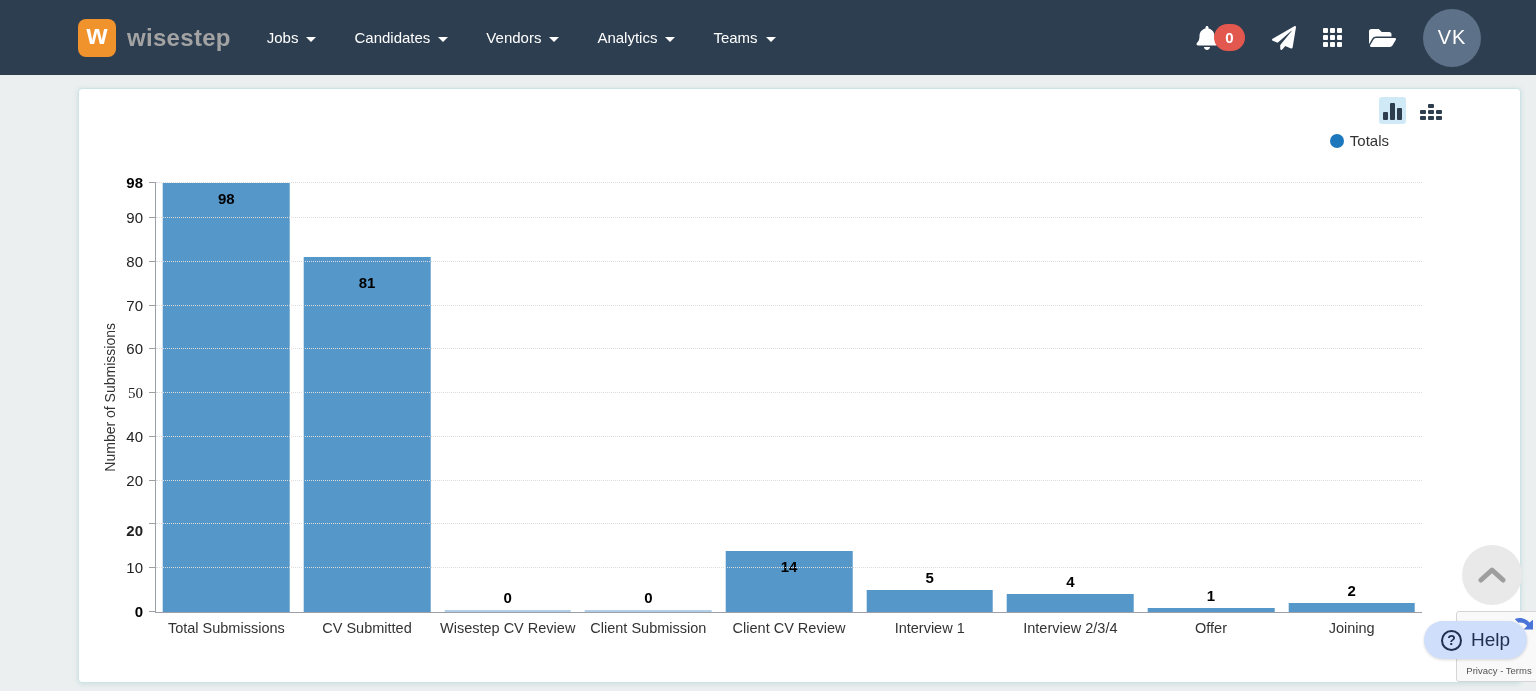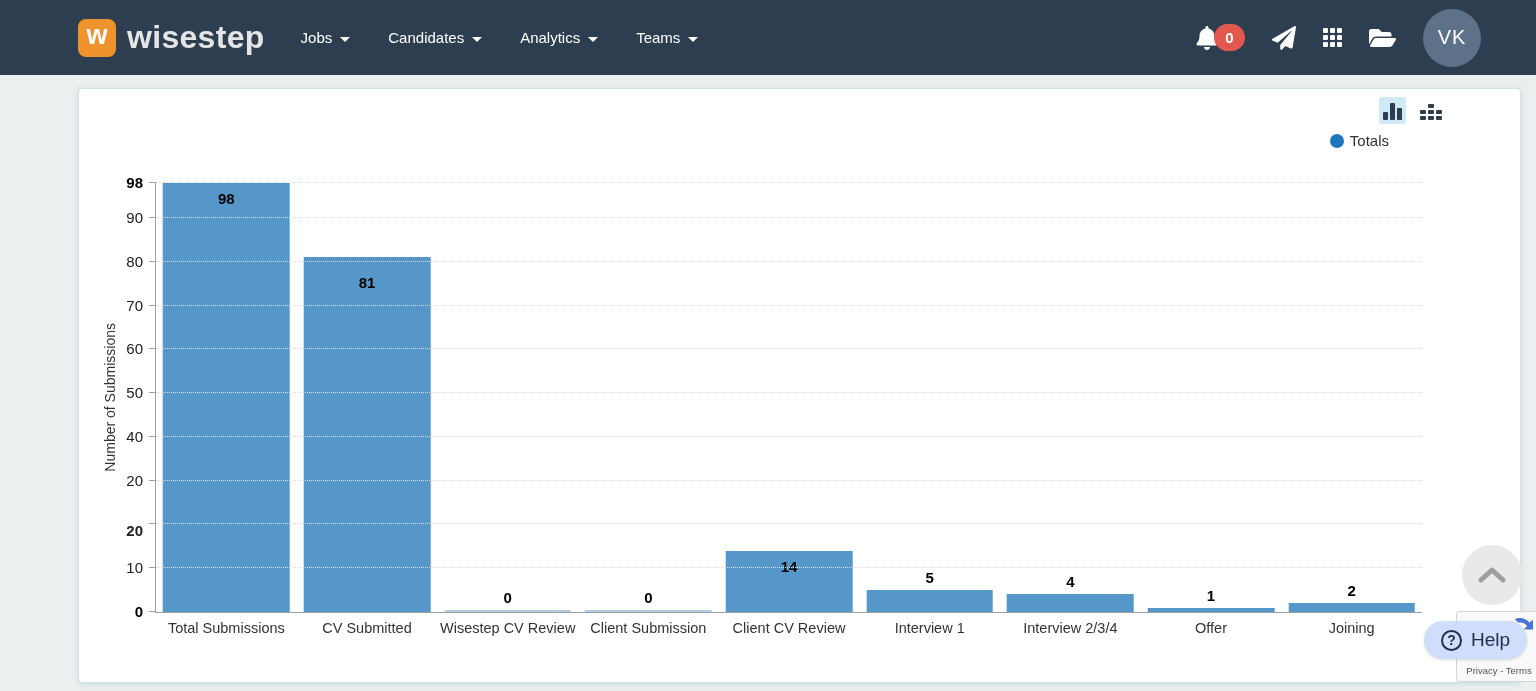--- a/index.html
+++ b/index.html
@@ -4,21 +4,21 @@
 <style>
   * { box-sizing: border-box; margin: 0; padding: 0; }
   html, body { width: 1536px; height: 691px; overflow: hidden; }
   body { font-family: "Liberation Sans", sans-serif; background: #ebeff0; position: relative; }
 
   
   .navbar { height: 75px; background: #2d3e50; display: flex; align-items: center; position: relative; }
   .brand { margin-left: 78px; display: flex; align-items: center; gap: 11px; cursor: pointer; }
   .brand-logo { width: 38px; height: 38px; background: #f0932d; border-radius: 8px; color: #fff;
     font-size: 27px; font-weight: bold; display: flex; align-items: center; justify-content: center; padding-bottom: 4px; }
-  .brand-name { color: #e5e5e5; font-size: 32px; font-weight: 600; letter-spacing: .3px; }
+  .brand-name { color: #a3a3a3; font-size: 24px; font-weight: 600; letter-spacing: .3px; }
   .menu { display: flex; margin-left: 17px; }
   .menu-item { color: #fff; font-size: 15px; padding: 0 19px; height: 75px; display: flex; align-items: center; gap: 8px; cursor: pointer; }
   .caret { width: 0; height: 0; border-left: 5px solid transparent; border-right: 5px solid transparent; border-top: 5px solid #fff; margin-top: 3px; }
   .nav-right { margin-left: auto; display: flex; align-items: center; gap: 27px; margin-right: 55px; }
   .nav-icon-btn { position: relative; display: flex; align-items: center; cursor: pointer; }
   .nav-icon-btn svg { fill: #fff; }
   .notif-badge { margin-left: -4px; background: #e2574e; color: #fff; font-size: 15px; font-weight: bold;
     min-width: 31px; height: 27px; border-radius: 14px; display: inline-flex; align-items: center; justify-content: center; }
   .grid-icon { display: grid; grid-template-columns: repeat(3, 5px); grid-auto-rows: 5px; gap: 2px; }
   .grid-icon span { background: #fff; border-radius: 1px; }
@@ -79,20 +79,24 @@
     <div class="brand-logo">w</div>
     <div class="brand-name">wisestep</div>
   </div>
   <nav class="menu">
     <div class="menu-item">
       <span>Jobs</span>
       <span class="caret"></span>
     </div>
     <div class="menu-item">
       <span>Candidates</span>
+      <span class="caret"></span>
+    </div>
+    <div class="menu-item">
+      <span>Vendors</span>
       <span class="caret"></span>
     </div>
     <div class="menu-item">
       <span>Analytics</span>
       <span class="caret"></span>
     </div>
     <div class="menu-item">
       <span>Teams</span>
       <span class="caret"></span>
     </div>
@@ -227,21 +231,21 @@
       <div class="ymark" style="bottom: 88px;"></div>
       <div class="ytick" style="bottom: 72px; font-weight: bold;">20</div>
       <div class="gridline" style="bottom: 131px;"></div>
       <div class="ymark" style="bottom: 131px;"></div>
       <div class="ytick" style="bottom: 122px;">20</div>
       <div class="gridline" style="bottom: 175px;"></div>
       <div class="ymark" style="bottom: 175px;"></div>
       <div class="ytick" style="bottom: 166px;">40</div>
       <div class="gridline" style="bottom: 219px;"></div>
       <div class="ymark" style="bottom: 219px;"></div>
-      <div class="ytick" style="bottom: 210px;">50</div>
+      <div class="ytick" style="bottom: 210px; font-family: Liberation Serif, serif;">50</div>
       <div class="gridline" style="bottom: 263px;"></div>
       <div class="ymark" style="bottom: 263px;"></div>
       <div class="ytick" style="bottom: 254px;">60</div>
       <div class="gridline" style="bottom: 306px;"></div>
       <div class="ymark" style="bottom: 306px;"></div>
       <div class="ytick" style="bottom: 297px;">70</div>
       <div class="gridline" style="bottom: 350px;"></div>
       <div class="ymark" style="bottom: 350px;"></div>
       <div class="ytick" style="bottom: 341px;">80</div>
       <div class="gridline" style="bottom: 394px;"></div>

